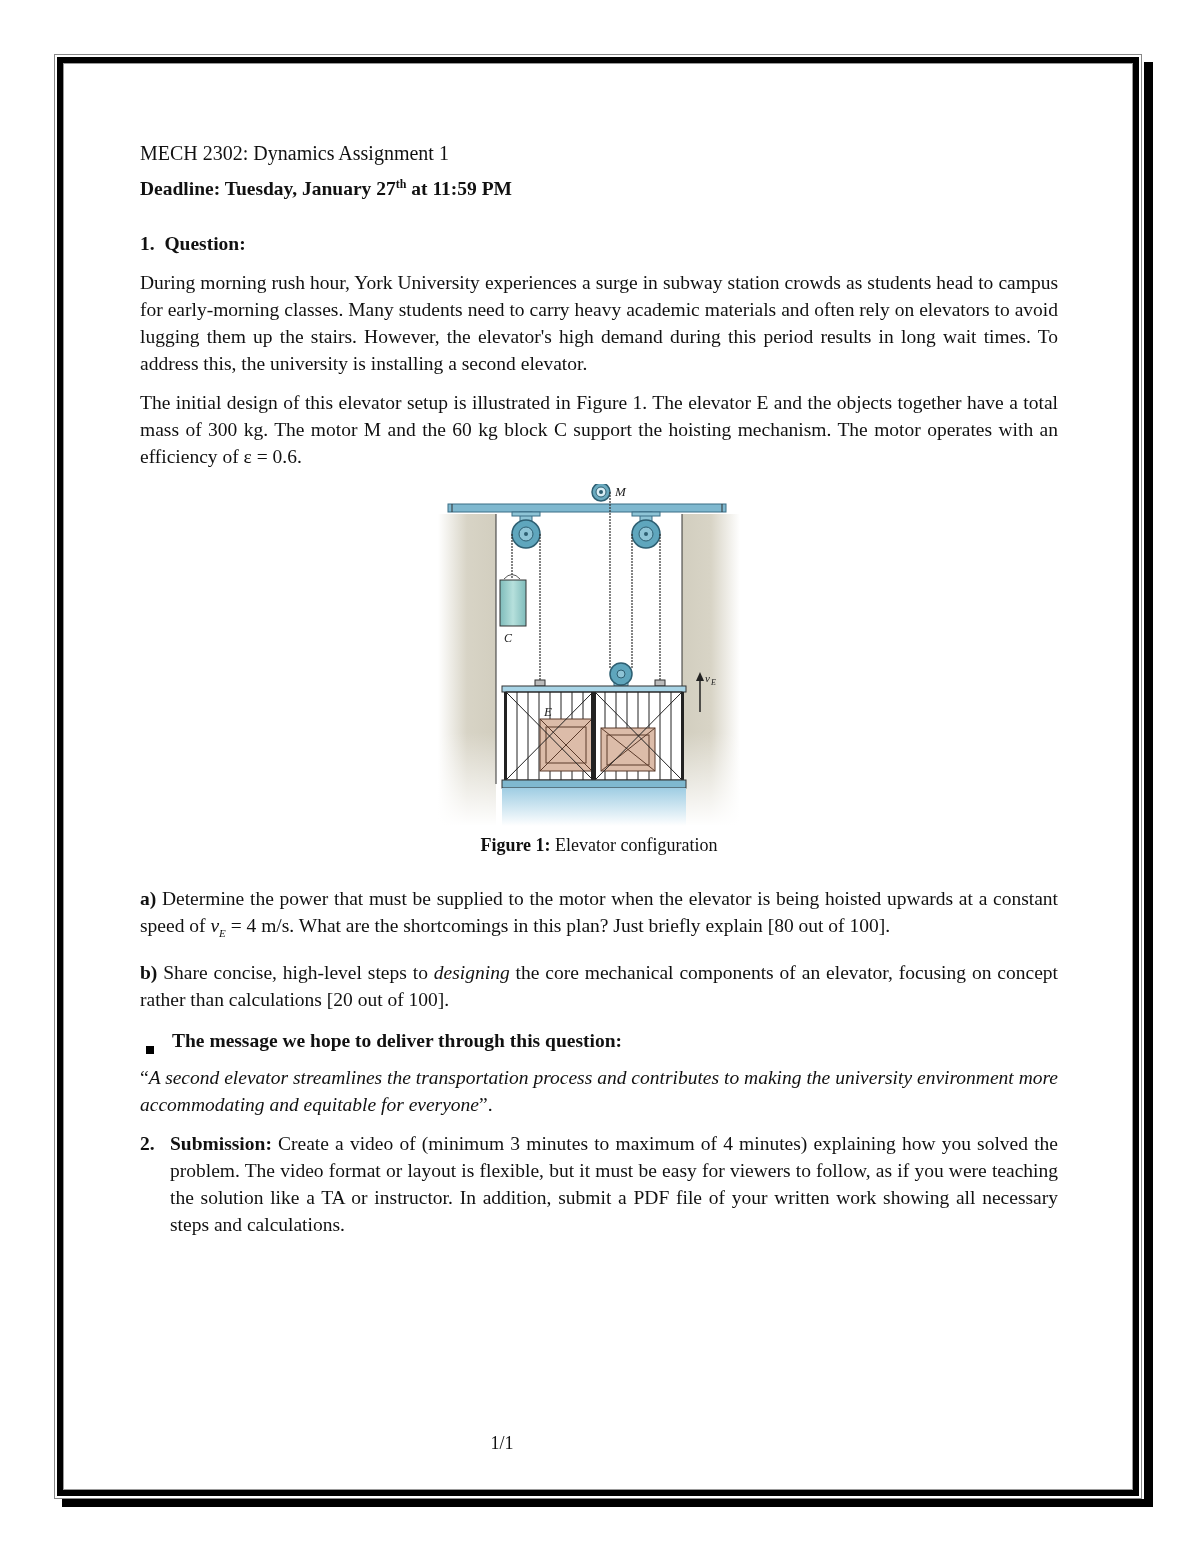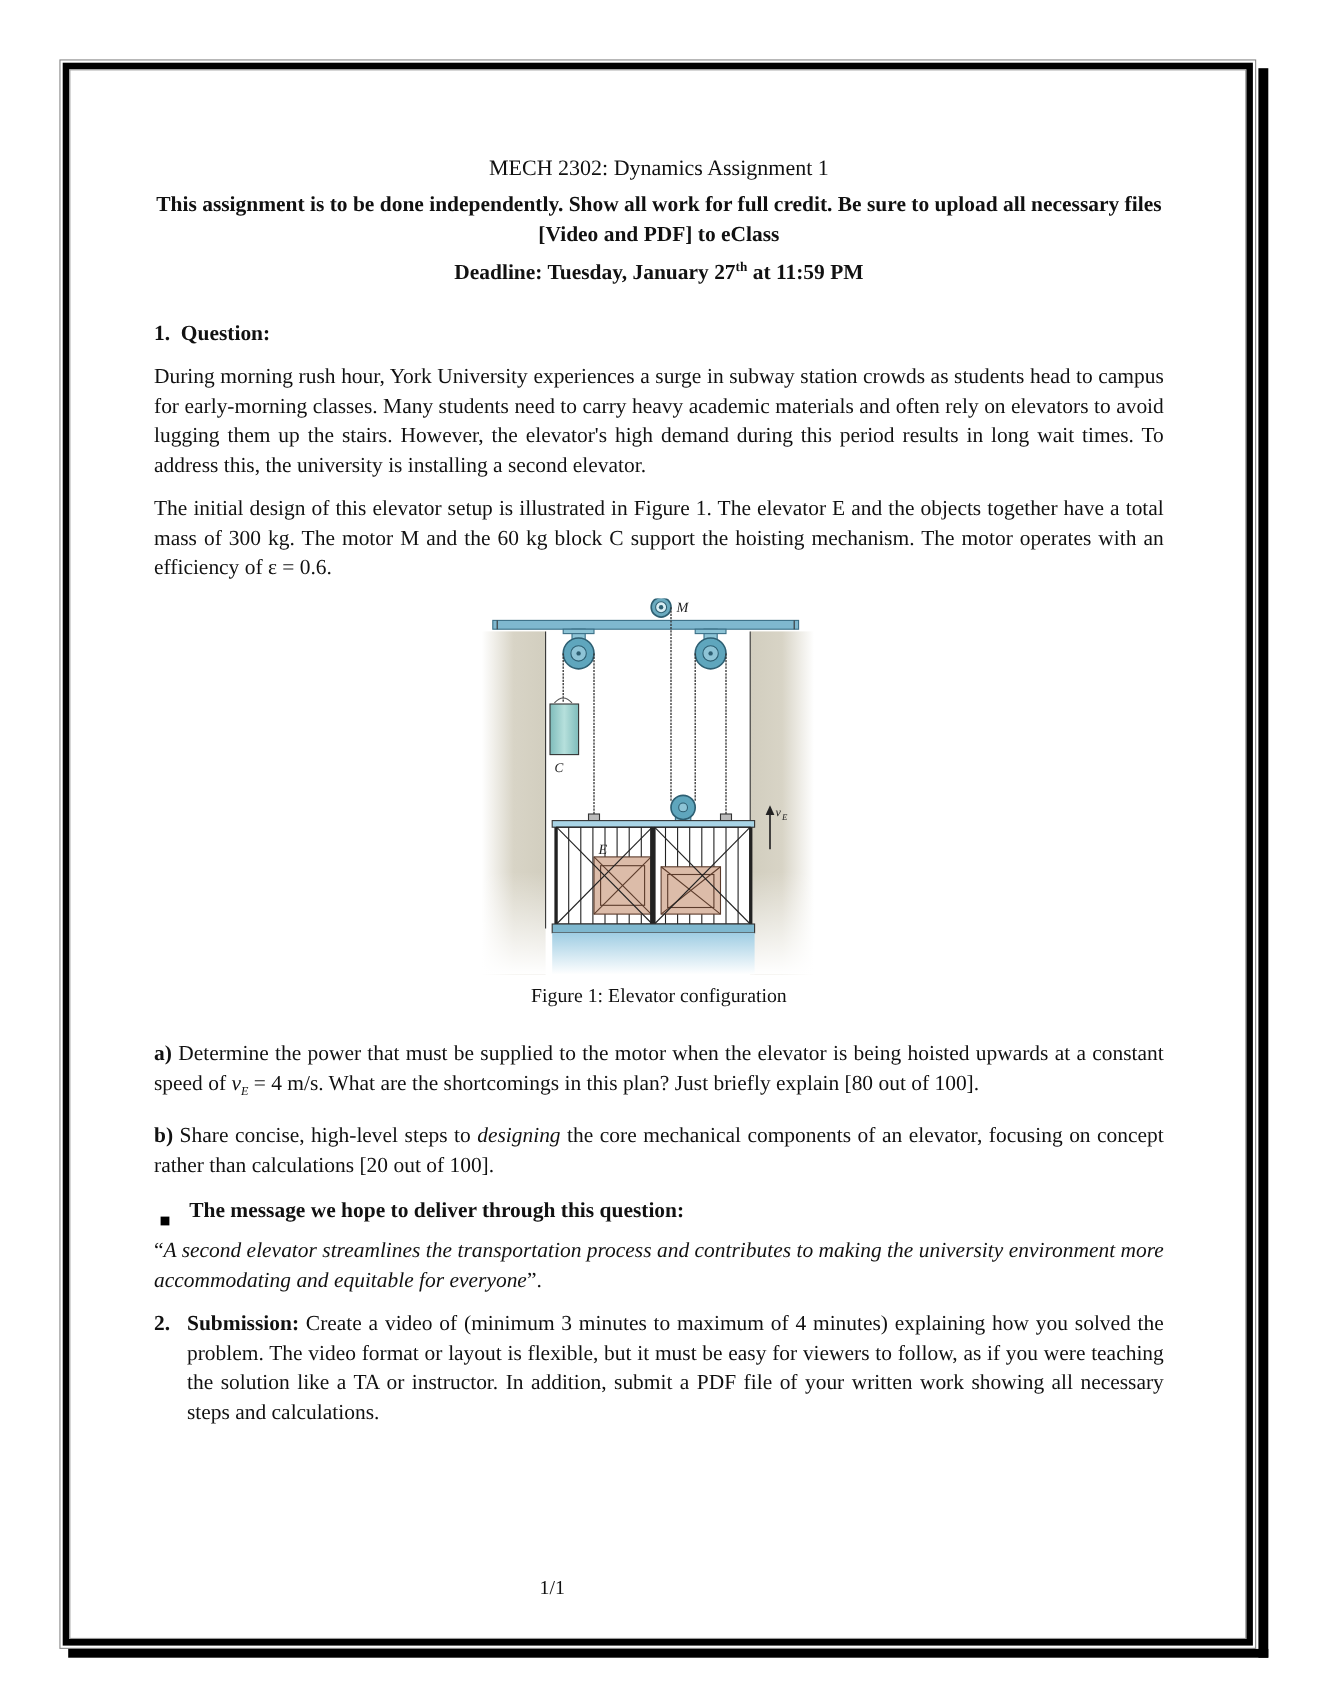--- a/index.html
+++ b/index.html
@@ -8,30 +8,30 @@
   .frame-outer { position:absolute; left:54px; top:54px; width:1088px; height:1445px;
                  border:1px solid #888; box-sizing:border-box; }
   .frame-thick { position:absolute; left:57px; top:57px; width:1082px; height:1439px;
                  border:6px solid #000; box-sizing:border-box; }
   .frame-inner { position:absolute; left:63px; top:63px; width:1070px; height:1427px;
                  border:1px solid #999; box-sizing:border-box; }
   .shadow-right { position:absolute; left:1144px; top:62px; width:9px; height:1445px; background:#000; }
   .shadow-bottom { position:absolute; left:62px; top:1499px; width:1091px; height:8px; background:#000; }
 
   .content { position:absolute; left:140px; top:140px; width:918px; font-size:19.5px; line-height:27px; }
-  .center { text-align:center; }
+  .center { text-align:left; }
   .title { font-size:20px; margin:0; }
   .sub { font-weight:bold; margin:6px 0 0 0; }
   .deadline { font-weight:bold; margin:8px 0 12px 0; }
   .deadline sup { font-size:12px; line-height:0; }
   .q-head { font-weight:bold; margin:28px 0 0 0; }
   p.just { text-align:justify; margin:12px 0 0 0; }
   .figure { position:relative; width:302px; height:342px; margin:14px auto 0 auto; left:-10px; }
   .caption { text-align:center; margin:6px 0 0 0; font-size:18px; }
-  .caption b { font-weight:normal; }
+  .caption b { font-weight:bold; }
   .bullet-head { font-weight:bold; margin:14px 0 0 0; display:flex; align-items:flex-end; }
   .bullet-sq { width:8px; height:8px; background:#000; display:inline-block; margin:0 18px 0 6px; }
   .quote { font-style:italic; margin:10px 0 0 0; text-align:justify; }
   .quote .q { font-style:normal; }
   .sub-item { display:flex; margin:12px 0 0 0; }
   .sub-num { font-weight:bold; width:30px; flex:none; }
   .sub-body { flex:1; text-align:justify; }
   .page-num { position:absolute; left:0; width:1004px; top:1433px; text-align:center; font-size:18px; }
   .var { font-style:italic;margin-top:20px; }
 </style>
@@ -39,21 +39,20 @@
 <body>
 
 <div class="frame-outer"></div>
 <div class="frame-thick"></div>
 <div class="frame-inner"></div>
 <div class="shadow-right"></div>
 <div class="shadow-bottom"></div>
 
 <div class="content">
   <p class="title center">MECH 2302: Dynamics Assignment 1</p>
-  <p class="sub center">This assignment is to be done independently. Show all work for full credit. Be sure to upload all necessary files [Video and PDF] to eClass</p>
   <p class="deadline center"><span>Deadline: Tuesday, January 27</span><sup>th</sup><span> at 11:59 PM</span></p>
 
   <p class="q-head"><span>1.</span>&nbsp; <span>Question:</span></p>
 
   <p class="just">During morning rush hour, York University experiences a surge in subway station crowds as students head to campus for early-morning classes. Many students need to carry heavy academic materials and often rely on elevators to avoid lugging them up the stairs. However, the elevator's high demand during this period results in long wait times. To address this, the university is installing a second elevator.</p>
   <p class="just">The initial design of this elevator setup is illustrated in Figure 1. The elevator E and the objects together have a total mass of 300 kg. The motor M and the 60 kg block C support the hoisting mechanism. The motor operates with an efficiency of ε = 0.6.</p>
 
   <div class="figure">
     <svg width="302" height="342" viewBox="0 0 302 342" xmlns="http://www.w3.org/2000/svg">
       <defs>

